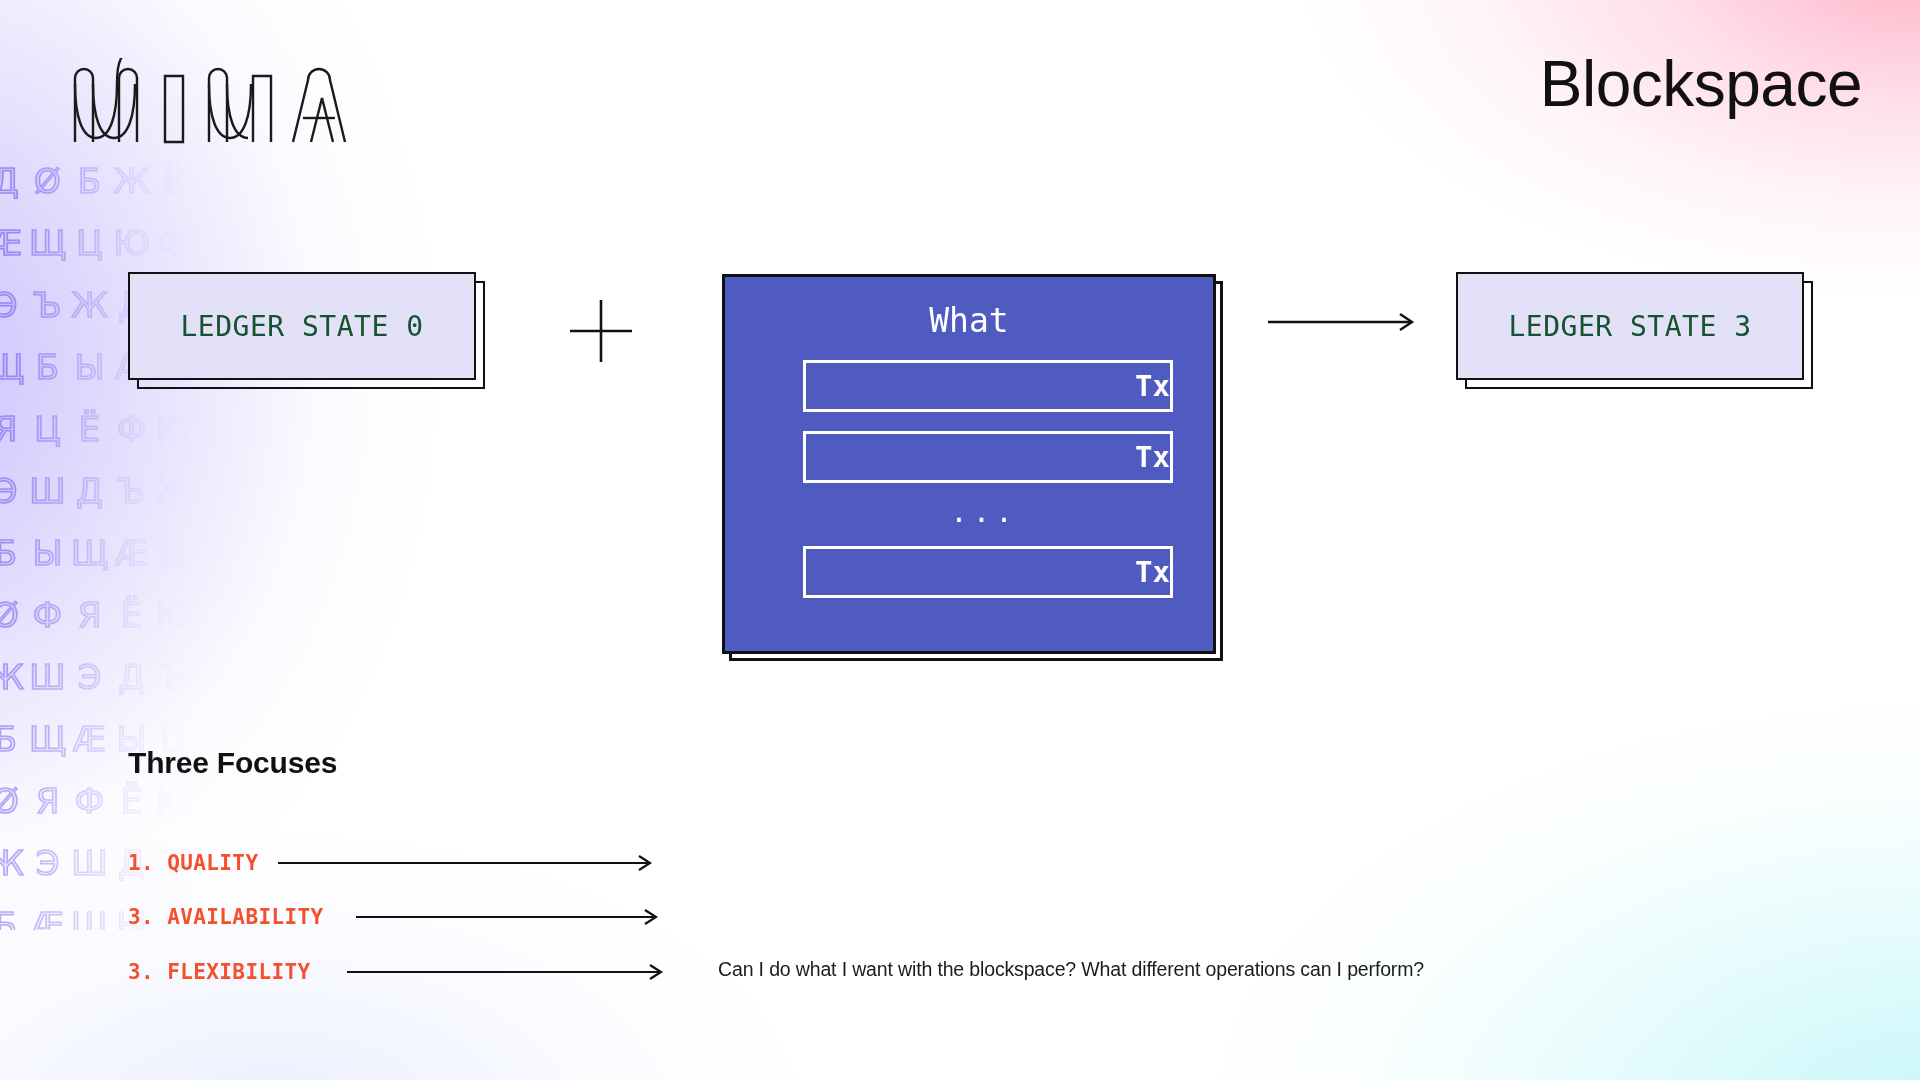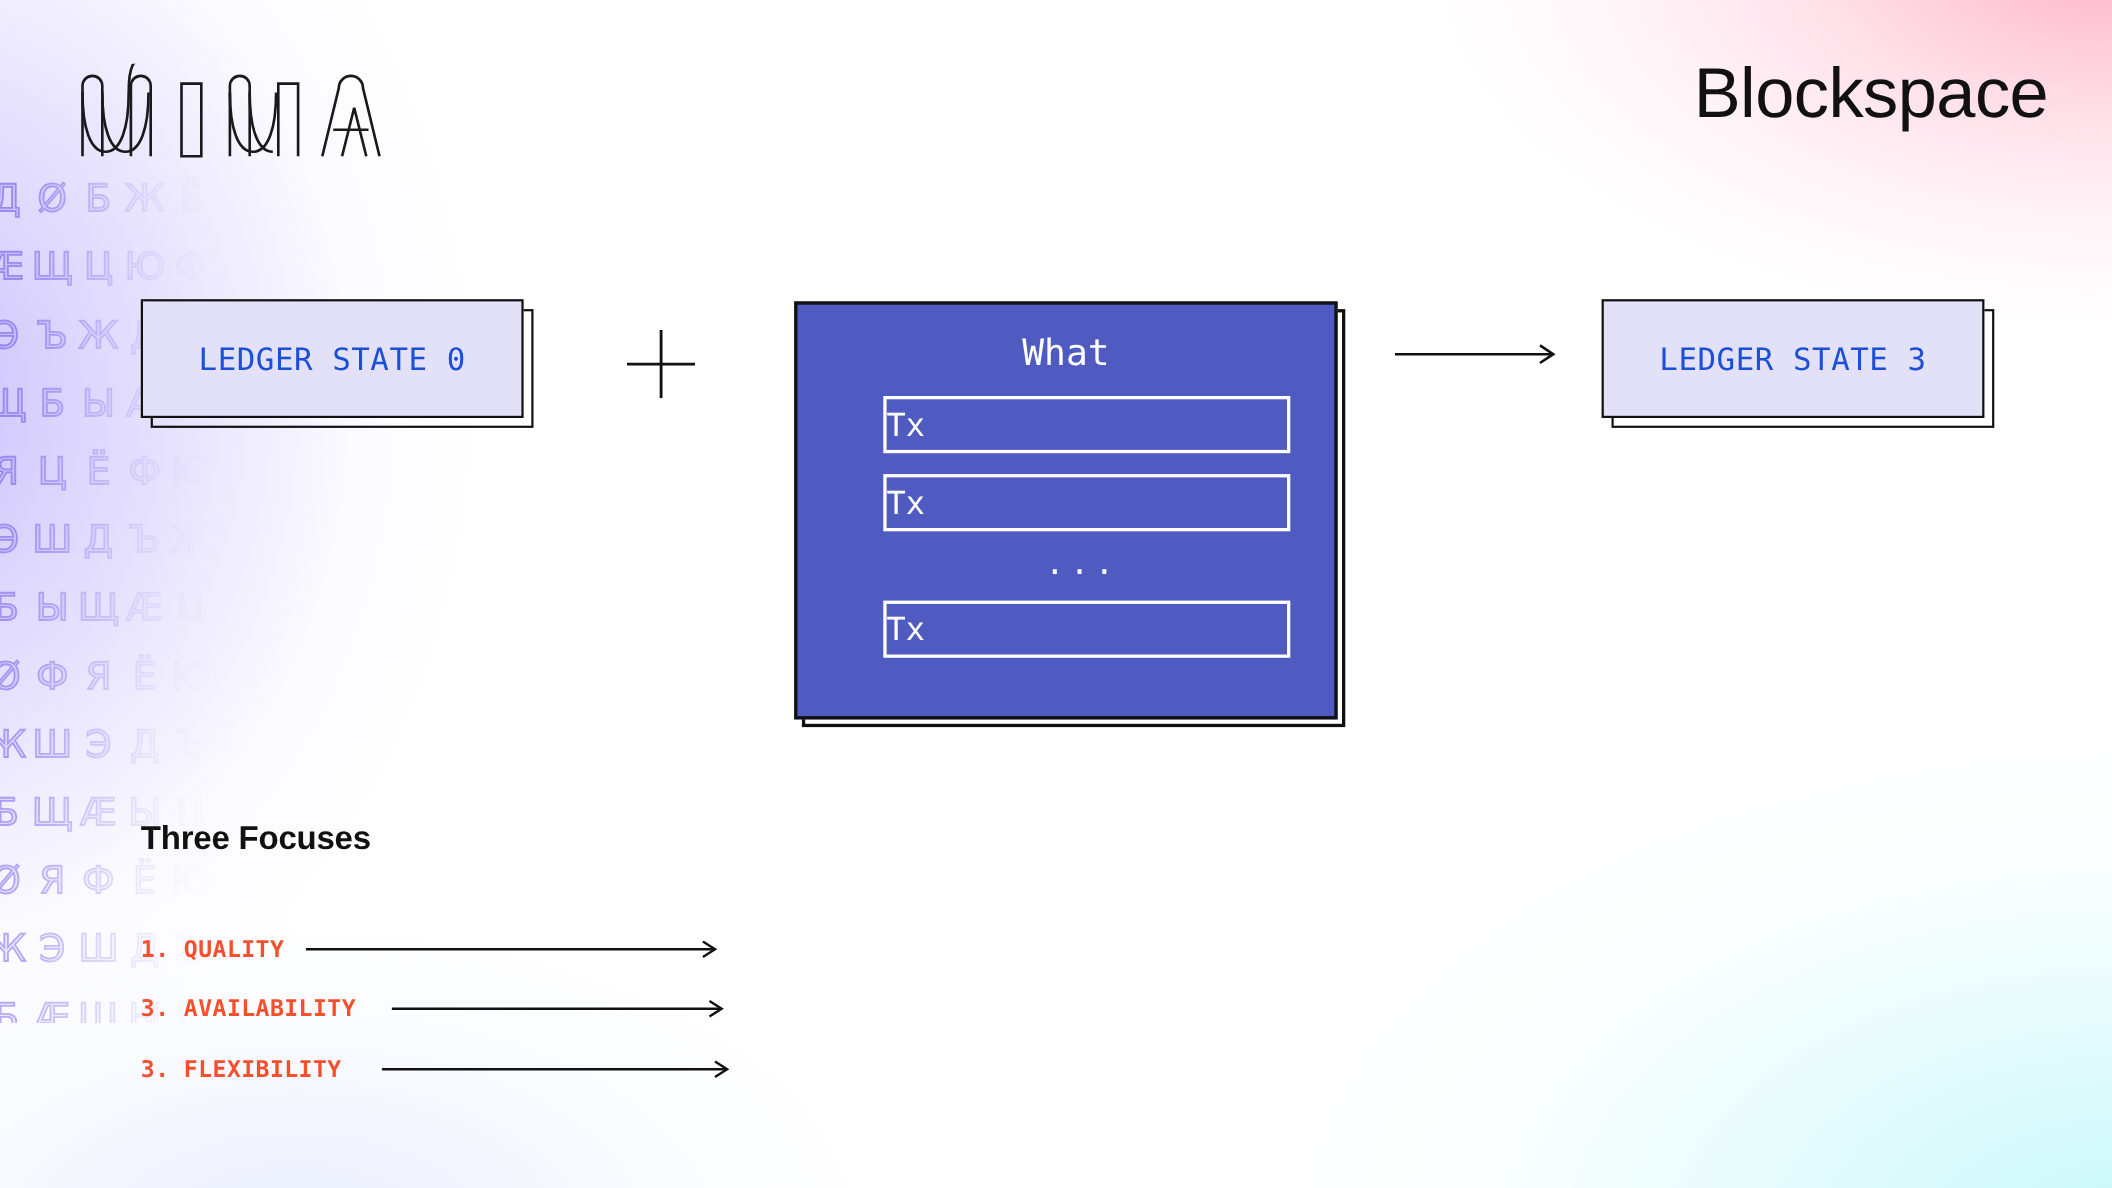--- a/index.html
+++ b/index.html
@@ -132,21 +132,21 @@
     border: 2px solid #111111;
     box-sizing: border-box;
     display: flex;
     align-items: center;
     justify-content: center;
   }
   .ledger-label {
     font-family: "DejaVu Sans Mono", monospace;
     font-size: 28px;
     letter-spacing: 0.5px;
-    color: #1d4ed8;
+    color: #14532d;
     white-space: nowrap;
   }
 
   .plus-sign {
     position: absolute;
     left: 570px;
     top: 300px;
     width: 62px;
     height: 62px;
   }
@@ -195,22 +195,23 @@
     margin-top: 10px;
     margin-bottom: 20px;
     margin-left: -38px;
   }
   .tx-box {
     height: 52px;
     border: 3px solid #ffffff;
     box-sizing: border-box;
     display: flex;
     align-items: center;
-    justify-content: flex-start;
+    justify-content: flex-end;
     margin-bottom: 19px;
+    font-weight: bold;
   }
   .tx-label {
     font-family: "DejaVu Sans Mono", monospace;
     font-size: 29px;
     color: #ffffff;
   }
   .tx-ellipsis {
     font-family: "DejaVu Sans Mono", monospace;
     font-size: 29px;
     color: #ffffff;
@@ -458,14 +459,15 @@
 
   <div class="focus-row" style="top:957px;">
     <span class="focus-label">3. FLEXIBILITY</span>
     <span class="focus-connector" style="margin-left:36px;">
       <svg viewBox="0 0 320 20" width="320" height="20" stroke="#111111" stroke-width="2.2" fill="none">
         <line x1="0" y1="10" x2="314" y2="10"></line>
         <polyline points="303,3 314,10 303,17"></polyline>
       </svg>
     </span>
   </div>
+  <div class="focus-desc" style="left:718px; top:958px;">Can I do what I want with the blockspace? What different operations can I perform?</div>
 
 </div>
 
 </body></html>

